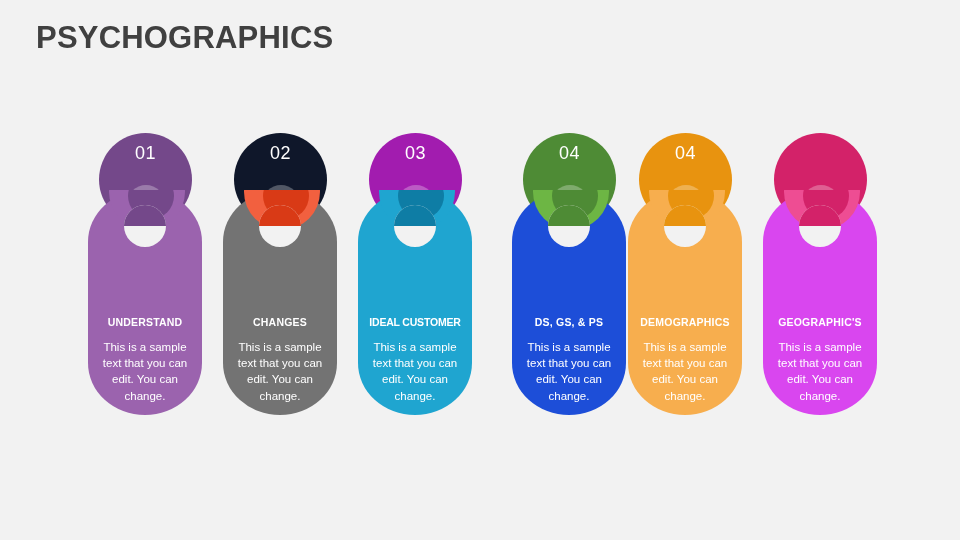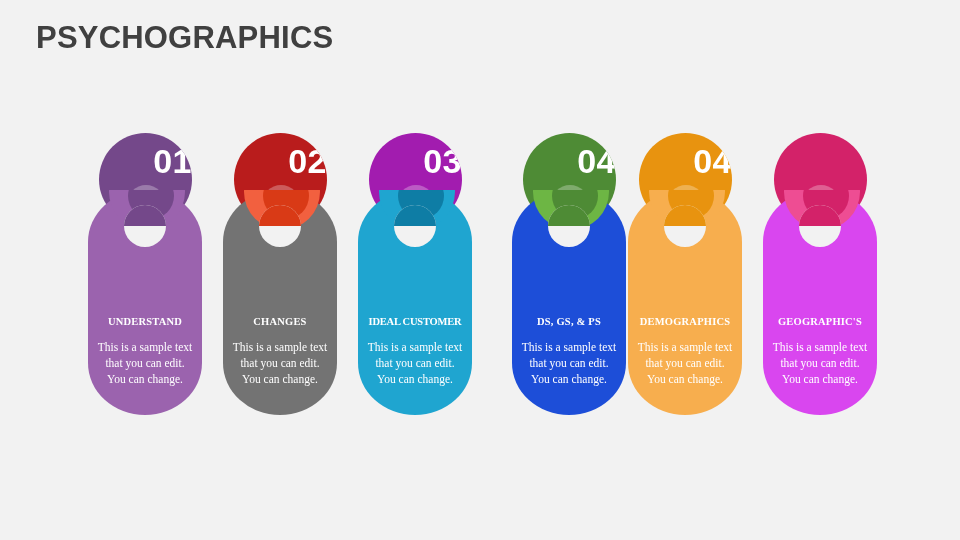--- a/index.html
+++ b/index.html
@@ -57,23 +57,23 @@
     width: 93px;
     height: 93px;
     border-radius: 50%;
     overflow: hidden;
   }
   .numcircle .num {
     position: absolute;
     left: 0;
     right: 0;
     top: 11px;
-    text-align: right;
-    font-size: 34px;
-    font-weight: bold;
+    text-align: center;
+    font-size: 18px;
+    font-weight: normal;
     color: #ffffff;
     letter-spacing: 0.5px;
     line-height: 1;
   }
   
   .numcircle .notch {
     position: absolute;
     left: 50%;
     margin-left: -19px;
     top: 52px;
@@ -120,21 +120,20 @@
   }
 
   .content {
     position: absolute;
     left: 0;
     right: 0;
     top: 126px;
     padding: 0 7px;
     text-align: center;
     z-index: 7;
-    font-family: Liberation Serif, serif;
   }
   .card-title {
     font-size: 10.5px;
     font-weight: bold;
     color: #ffffff;
     letter-spacing: 0.2px;
     line-height: 1.2;
     margin-bottom: 10px;
     white-space: nowrap;
   }
@@ -167,21 +166,21 @@
         <div class="body" style="background: rgb(155, 99, 174);">
           <div class="hole"></div>
           <div class="hole-top" style="background: rgb(116, 72, 138);"></div>
           <div class="content">
             <div class="card-title">UNDERSTAND</div>
             <div class="card-desc">This is a sample text that you can edit. You can change.</div>
           </div>
         </div>
       </div>
       <div class="card" style="left: 213px;">
-        <div class="numcircle" style="background: #b91c1c;">
+        <div class="numcircle" style="background: #0f172a;">
           <div class="num">02</div>
           <div class="notch"></div>
         </div>
         <div style="position: absolute; left: 10px; top: 57px; width: 114px; height: 80px; z-index: 2; overflow: hidden;">
           <div style="position: absolute; left: 21px; top: -36px; width: 76px; height: 76px; border-radius: 50%; background: rgb(242, 96, 63);"></div>
           <div style="position: absolute; left: 40px; top: -17px; width: 46px; height: 46px; border-radius: 50%; background: rgb(217, 58, 22);"></div>
         </div>
         <div class="body" style="background: #737373;">
           <div class="hole"></div>
           <div class="hole-top" style="background: rgb(217, 58, 22);"></div>

